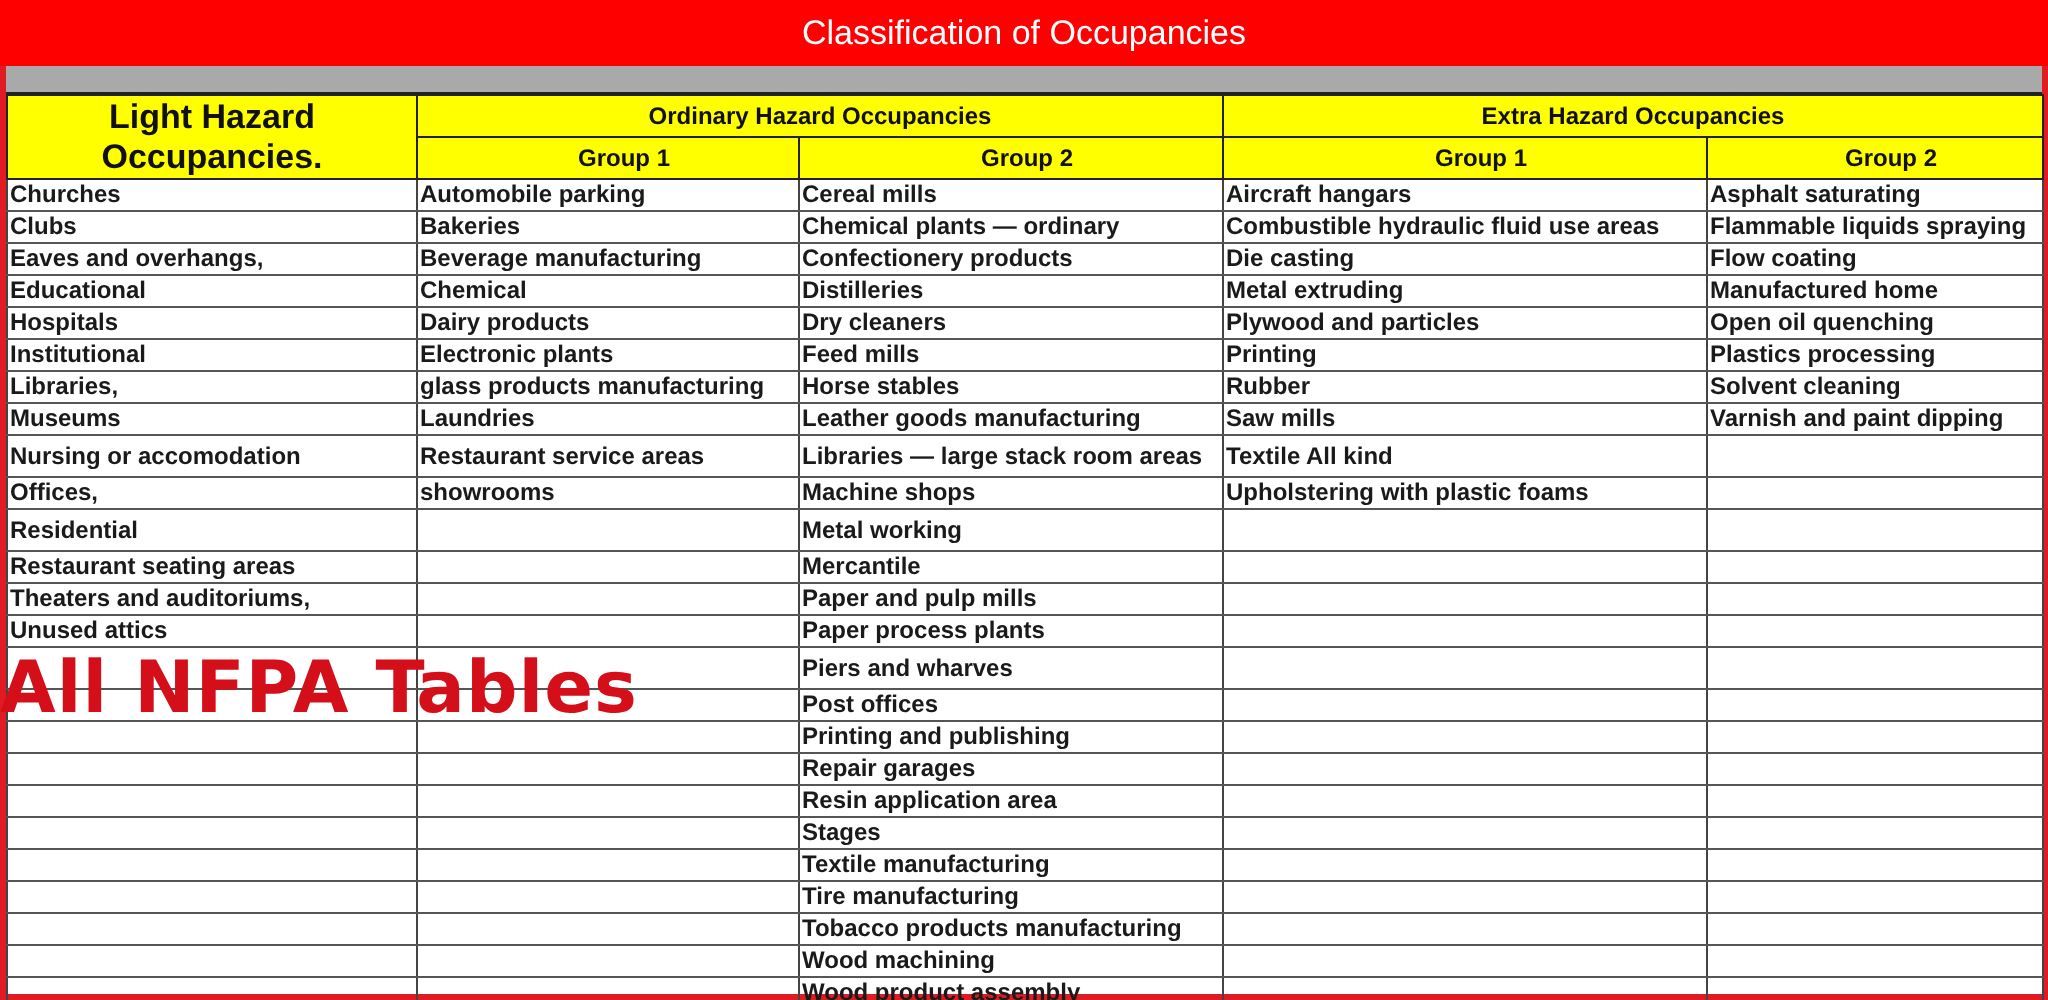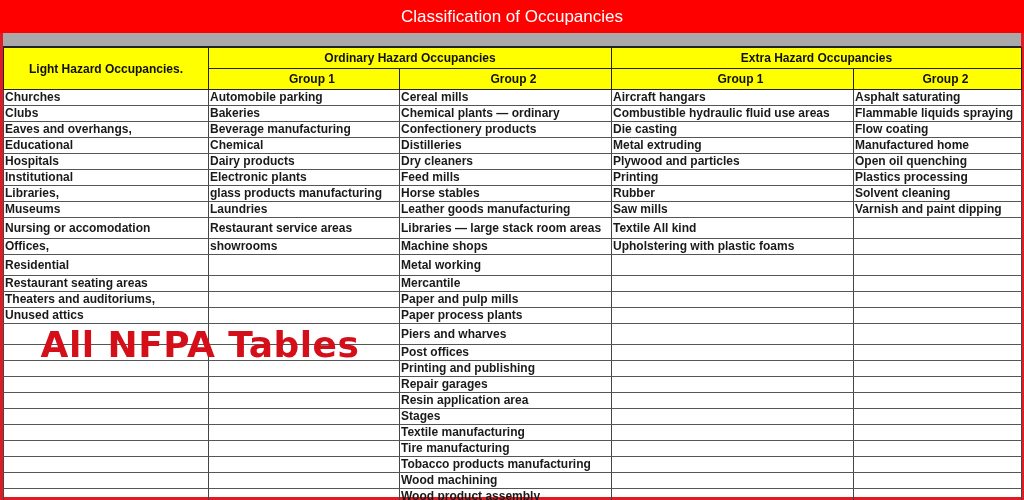--- a/index.html
+++ b/index.html
@@ -26,32 +26,32 @@
   table.occ col.c2 { width: 191px; }
   table.occ col.c3 { width: 212px; }
   table.occ col.c4 { width: 242px; }
   table.occ col.c5 { width: 168px; }
   .hdr th {
     background: #ffff00; color: #111; font-weight: bold; font-size: 12px;
     border: 1px solid #222; text-align: center; padding: 0;
   }
   .hdr1 th { height: 21px; }
   .hdr2 th { height: 21px; padding-left: 16px; }
-  th.light-hdr { font-size: 12px; }
+  th.light-hdr { font-size: 17px; }
   tbody td {
     border-left: 1px solid #444; border-right: 1px solid #444;
     border-bottom: 1px solid #555;
     font-size: 12px; font-weight: bold; color: #1a1a1a;
     padding: 0 0 0 1px; height: 16px; line-height: 15px;
     white-space: nowrap; overflow: hidden;
   }
   tbody tr.tall td { height: 18px; line-height: 20px; }
   .promo {
     position: absolute; left: 0px; top: 322px; width: 400px;
-    text-align: center; color: #d40f1a; font-weight: bold;
+    color: #d40f1a; font-weight: bold;
     font-family: "DejaVu Sans", sans-serif; font-size: 36px; line-height: 46px;
     pointer-events: none; letter-spacing: 0.5px;
   }
   .promo div { white-space: nowrap; }
 </style>
 </head>
 <body>
 
 <div class="frame"></div>
 <div class="title-bar">Classification of Occupancies</div>

